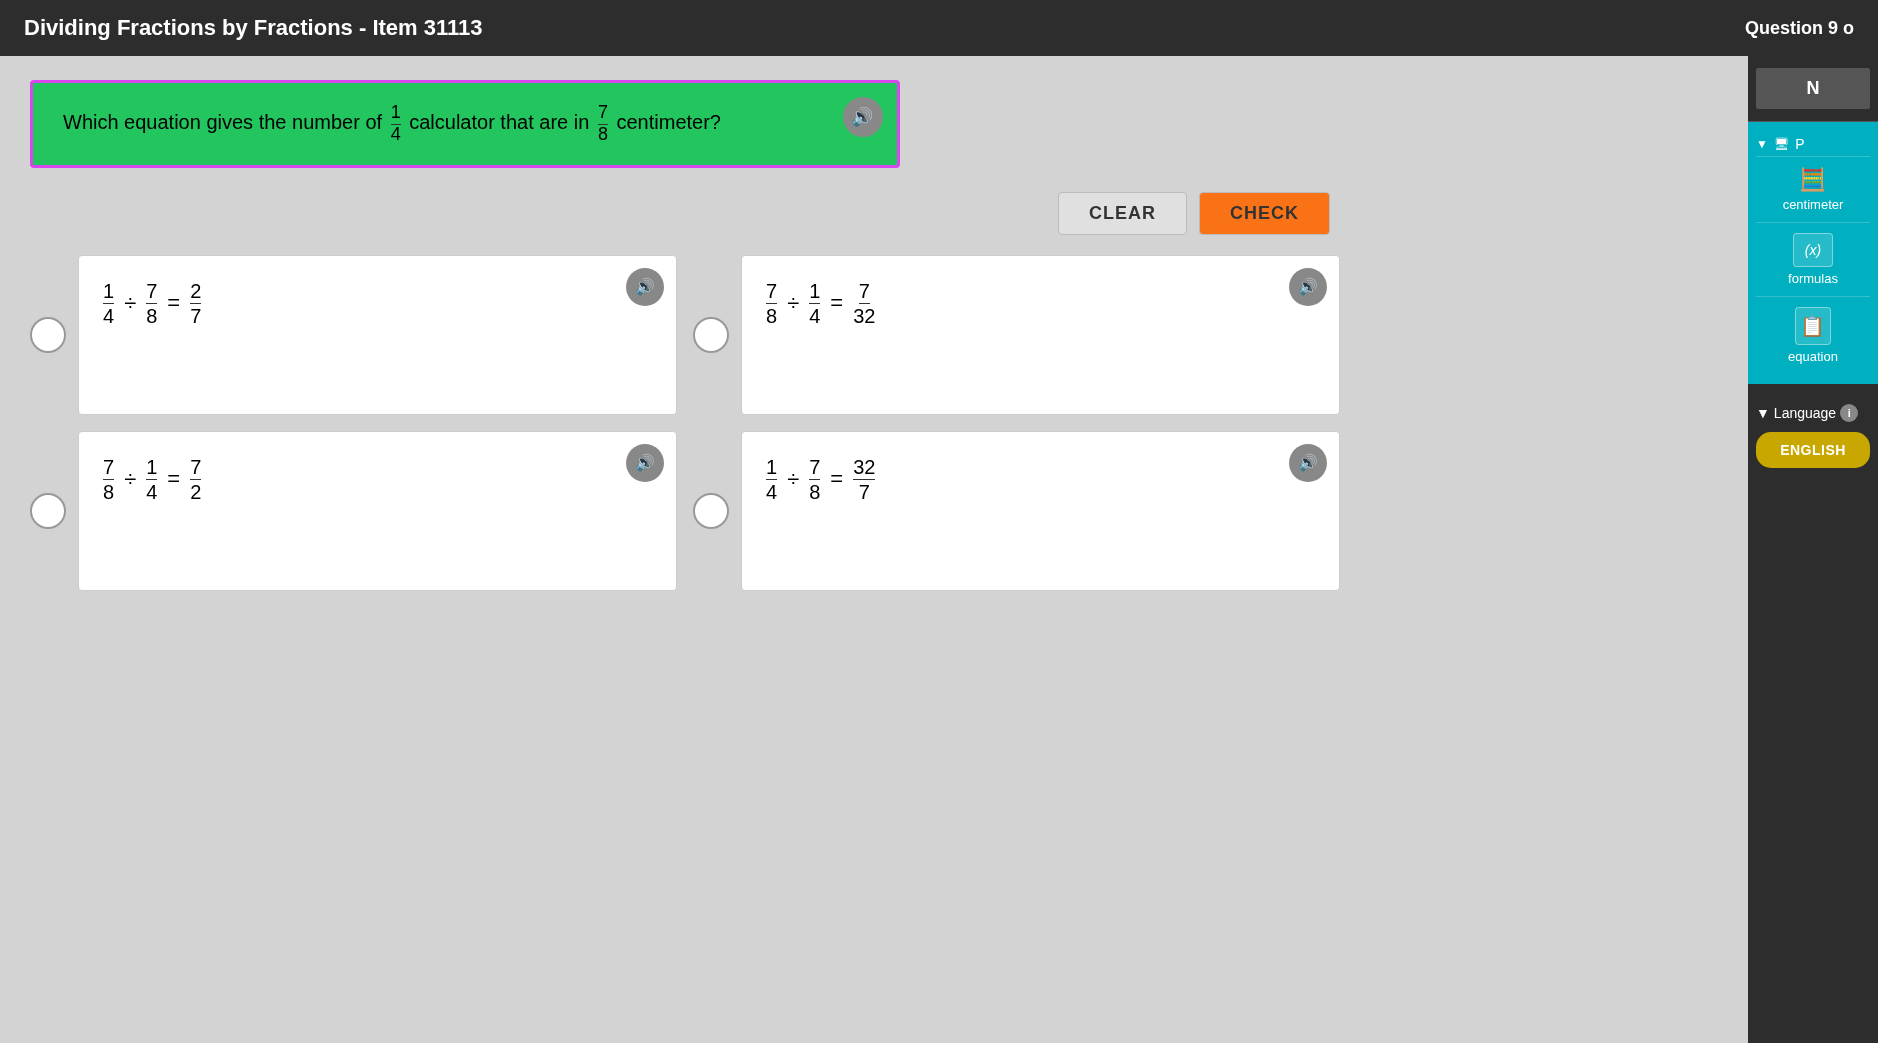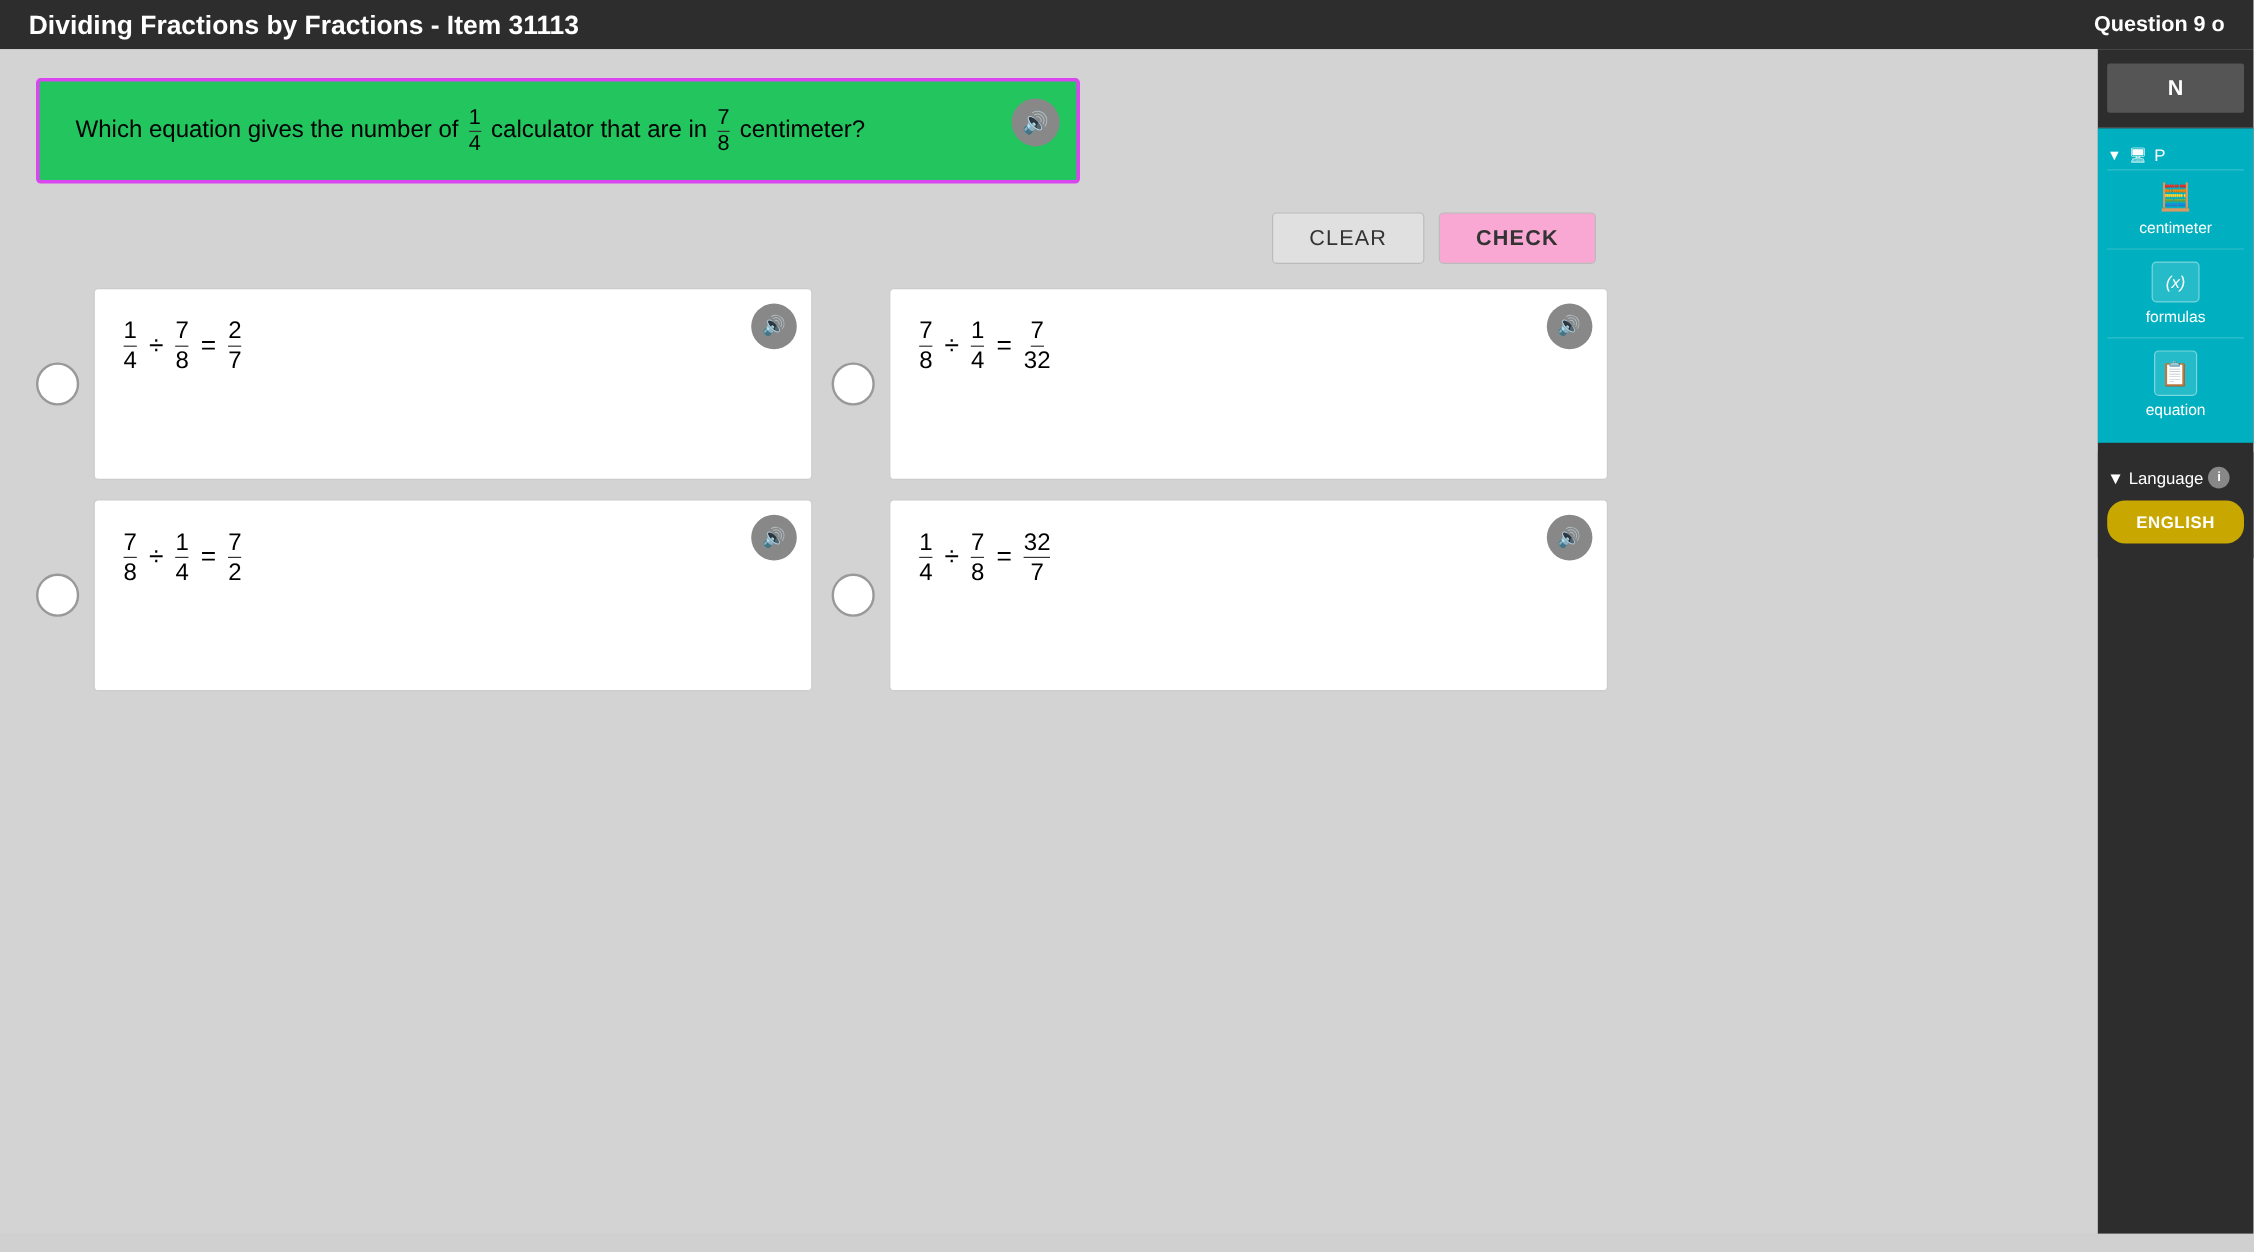--- a/index.html
+++ b/index.html
@@ -13,21 +13,21 @@
     }
 
     
     .header {
       background: #2d2d2d;
       color: white;
       display: flex;
       justify-content: space-between;
       align-items: center;
       padding: 0 24px;
-      height: 41px;
+      height: 56px;
     }
     .header-title {
       font-size: 22px;
       font-weight: bold;
       color: white;
     }
     .header-question {
       font-size: 18px;
       font-weight: bold;
       color: white;
@@ -83,27 +83,27 @@
       gap: 12px;
       margin-bottom: 20px;
       max-width: 1300px;
     }
     .btn-clear {
       background: #e0e0e0;
       border: 1px solid #bbb;
       border-radius: 4px;
       padding: 10px 30px;
       font-size: 18px;
-      font-weight: normal;
+      font-weight: bold;
       cursor: pointer;
       color: #333;
       letter-spacing: 1px;
     }
     .btn-check {
-      background: #f9a8d4;
+      background: #f97316;
       border: 1px solid #bbb;
       border-radius: 4px;
       padding: 10px 30px;
       font-size: 18px;
       font-weight: bold;
       cursor: pointer;
       color: #333;
       letter-spacing: 1px;
     }
 

